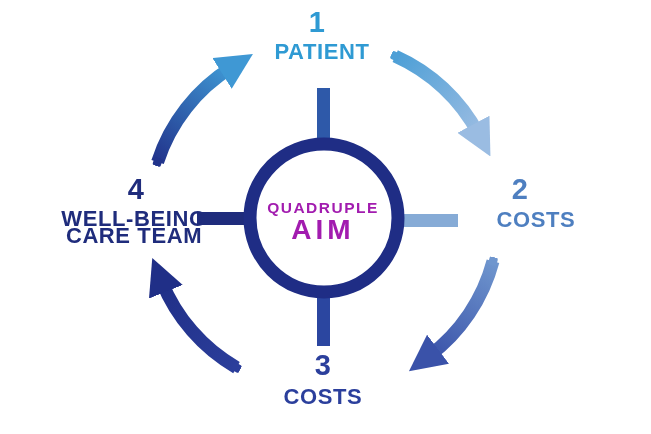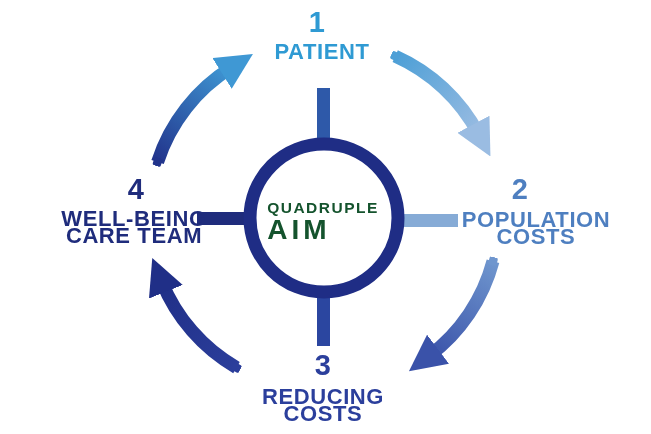--- a/index.html
+++ b/index.html
@@ -50,22 +50,22 @@
   .num-3 { left: 323px; top: 351px; }
   .label-3 { left: 323px; top: 388px; }
   .num-4 { left: 136px; top: 175px; }
   .label-4 { left: 134px; top: 210px; }
 
   .center-title {
     position: absolute;
     left: 323px;
     top: 200px;
     transform: translateX(-50%);
-    text-align: left;
-    color: #14532d;
+    text-align: center;
+    color: #a21caf;
     font-weight: bold;
     white-space: nowrap;
     user-select: none;
   }
   .center-line1 {
     font-size: 15.5px;
     line-height: 15px;
     letter-spacing: 1.5px;
   }
   .center-line2 {
@@ -139,27 +139,25 @@
     <circle cx="324" cy="218" r="74" fill="#ffffff" stroke="#1f2d85" stroke-width="13"></circle>
   </svg>
 
   <div class="txt num num-1">1</div>
   <div class="txt label label-1">
     <div>PATIENT</div>
   </div>
 
   <div class="txt num num-2">2</div>
   <div class="txt label label-2">
-    <div>POPULATION</div>
     <div>COSTS</div>
   </div>
 
   <div class="txt num num-3">3</div>
   <div class="txt label label-3">
-    <div>REDUCING</div>
     <div>COSTS</div>
   </div>
 
   <div class="txt num num-4">4</div>
   <div class="txt label label-4">
     <div>WELL-BEING</div>
     <div>CARE TEAM</div>
   </div>
 
   <div class="center-title">

